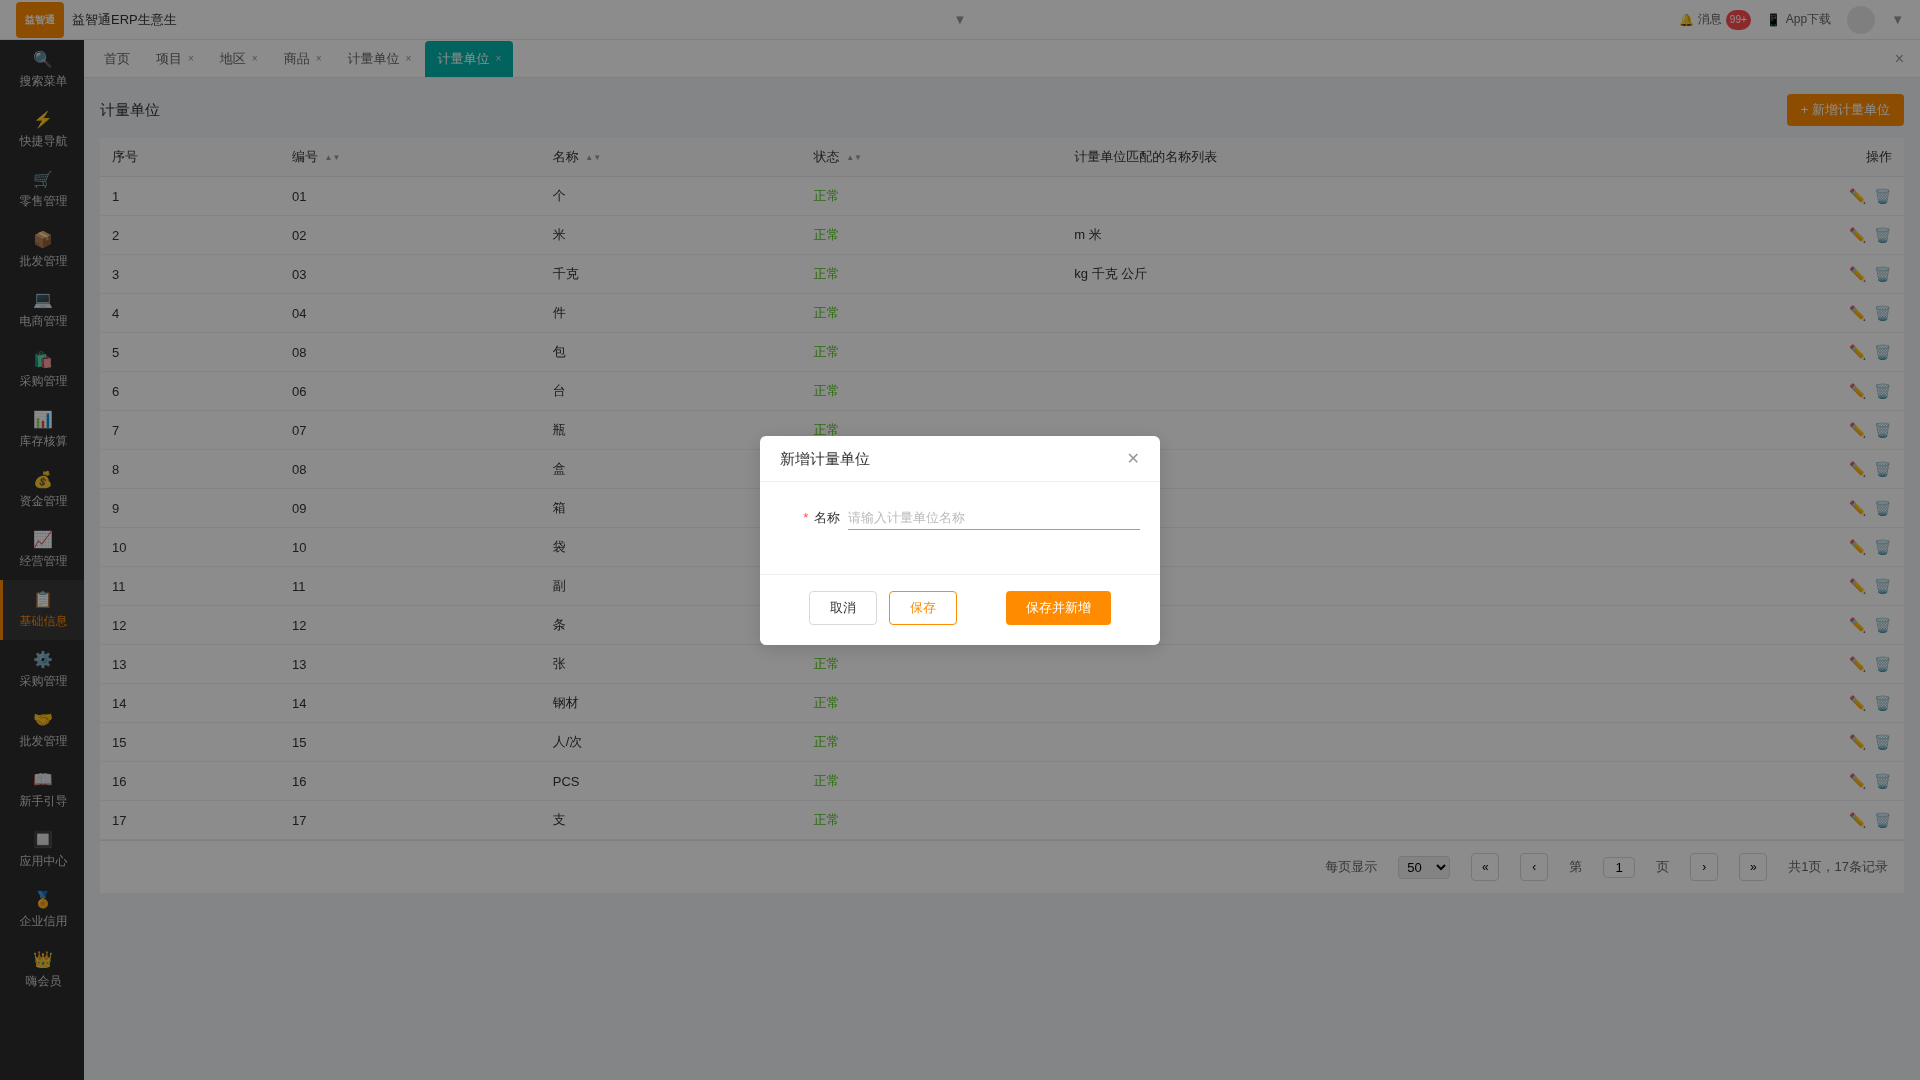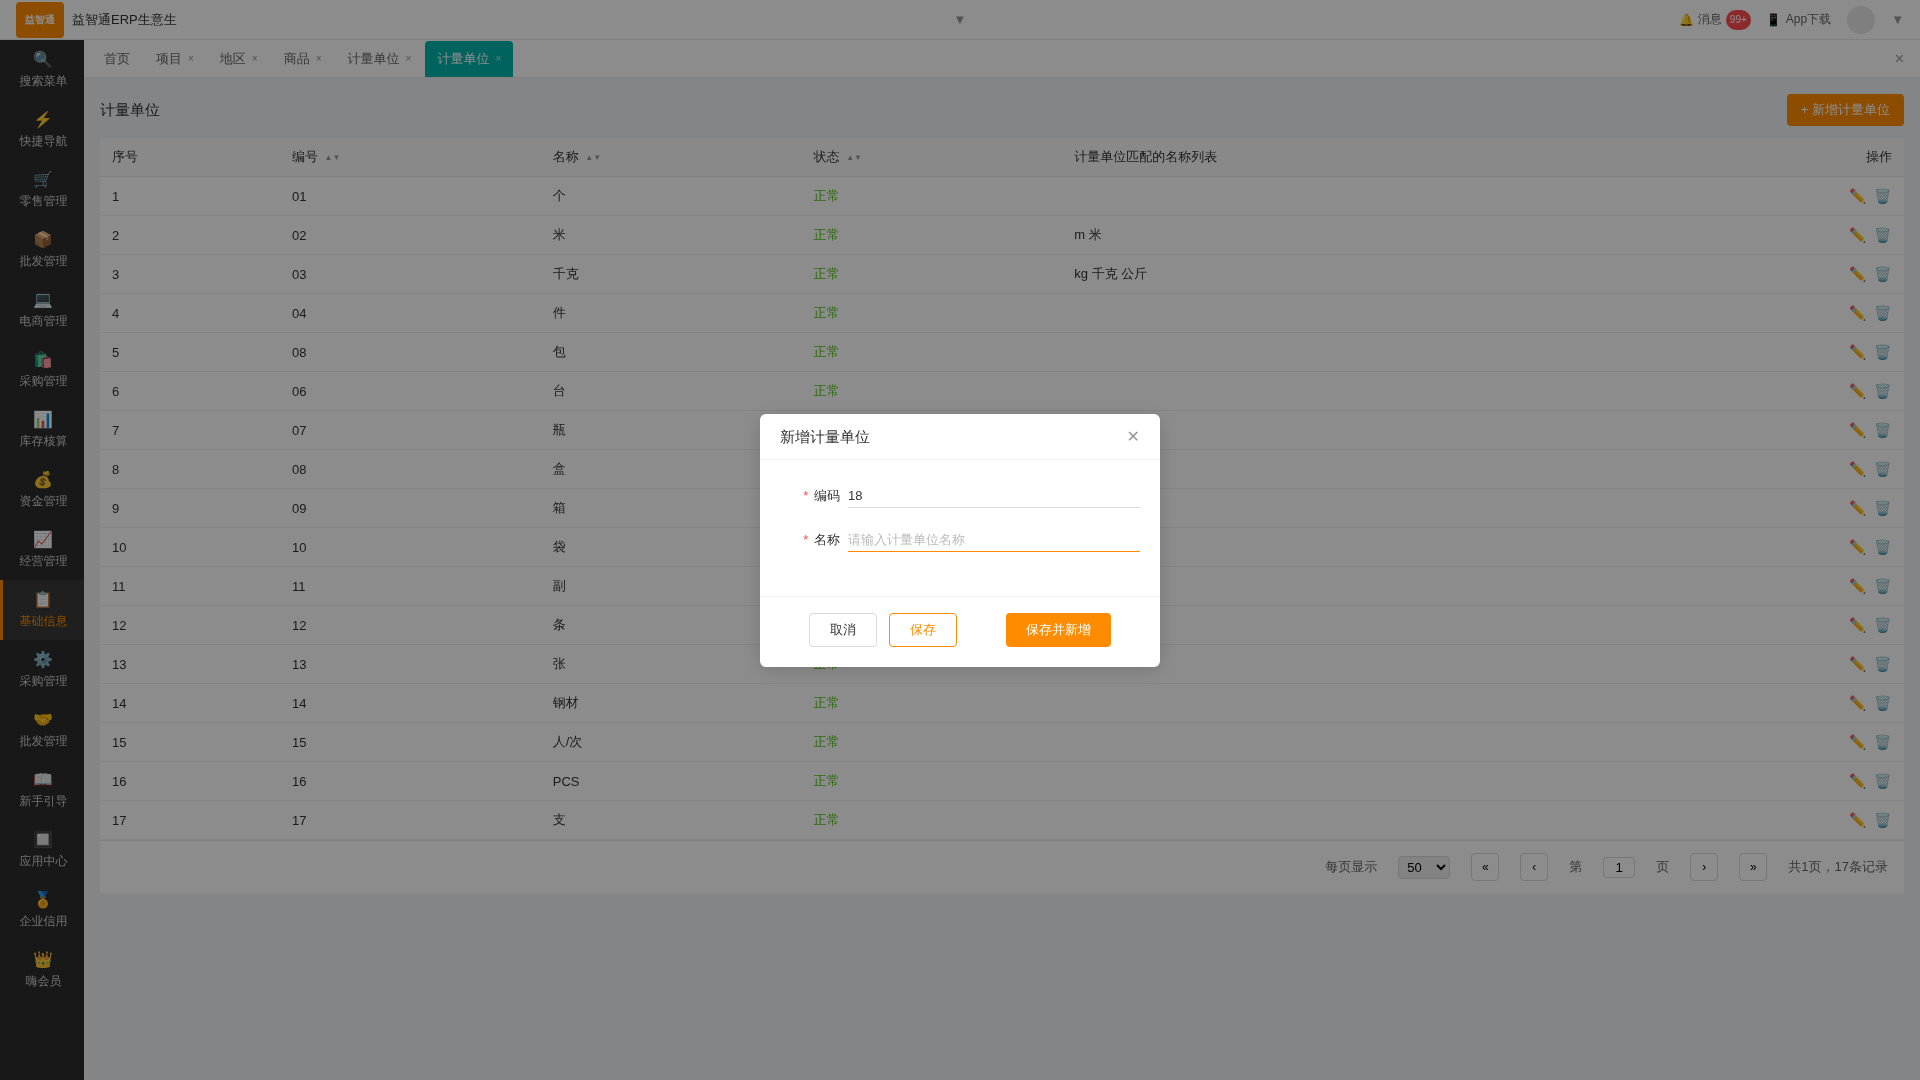--- a/index.html
+++ b/index.html
@@ -775,27 +775,20 @@
 <div class="modal-overlay">
   <div class="modal">
     <div class="modal-header">
       <span class="modal-title">新增计量单位</span>
       <span class="modal-close">✕</span>
     </div>
     <div class="modal-body">
       <div class="form-row">
         <div class="form-label">
           <span class="required-star">*</span>
-          <span>编码</span>
-        </div>
-        <input type="text" class="form-input" value="18" style="">
-      </div>
-      <div class="form-row">
-        <div class="form-label">
-          <span class="required-star">*</span>
           <span>名称</span>
         </div>
         <input type="text" class="form-input focused" placeholder="请输入计量单位名称" style="">
       </div>
     </div>
     <div class="modal-footer">
       <button class="btn-cancel">取消</button>
       <button class="btn-save">保存</button>
       <button class="btn-save-new">保存并新增</button>
     </div>

